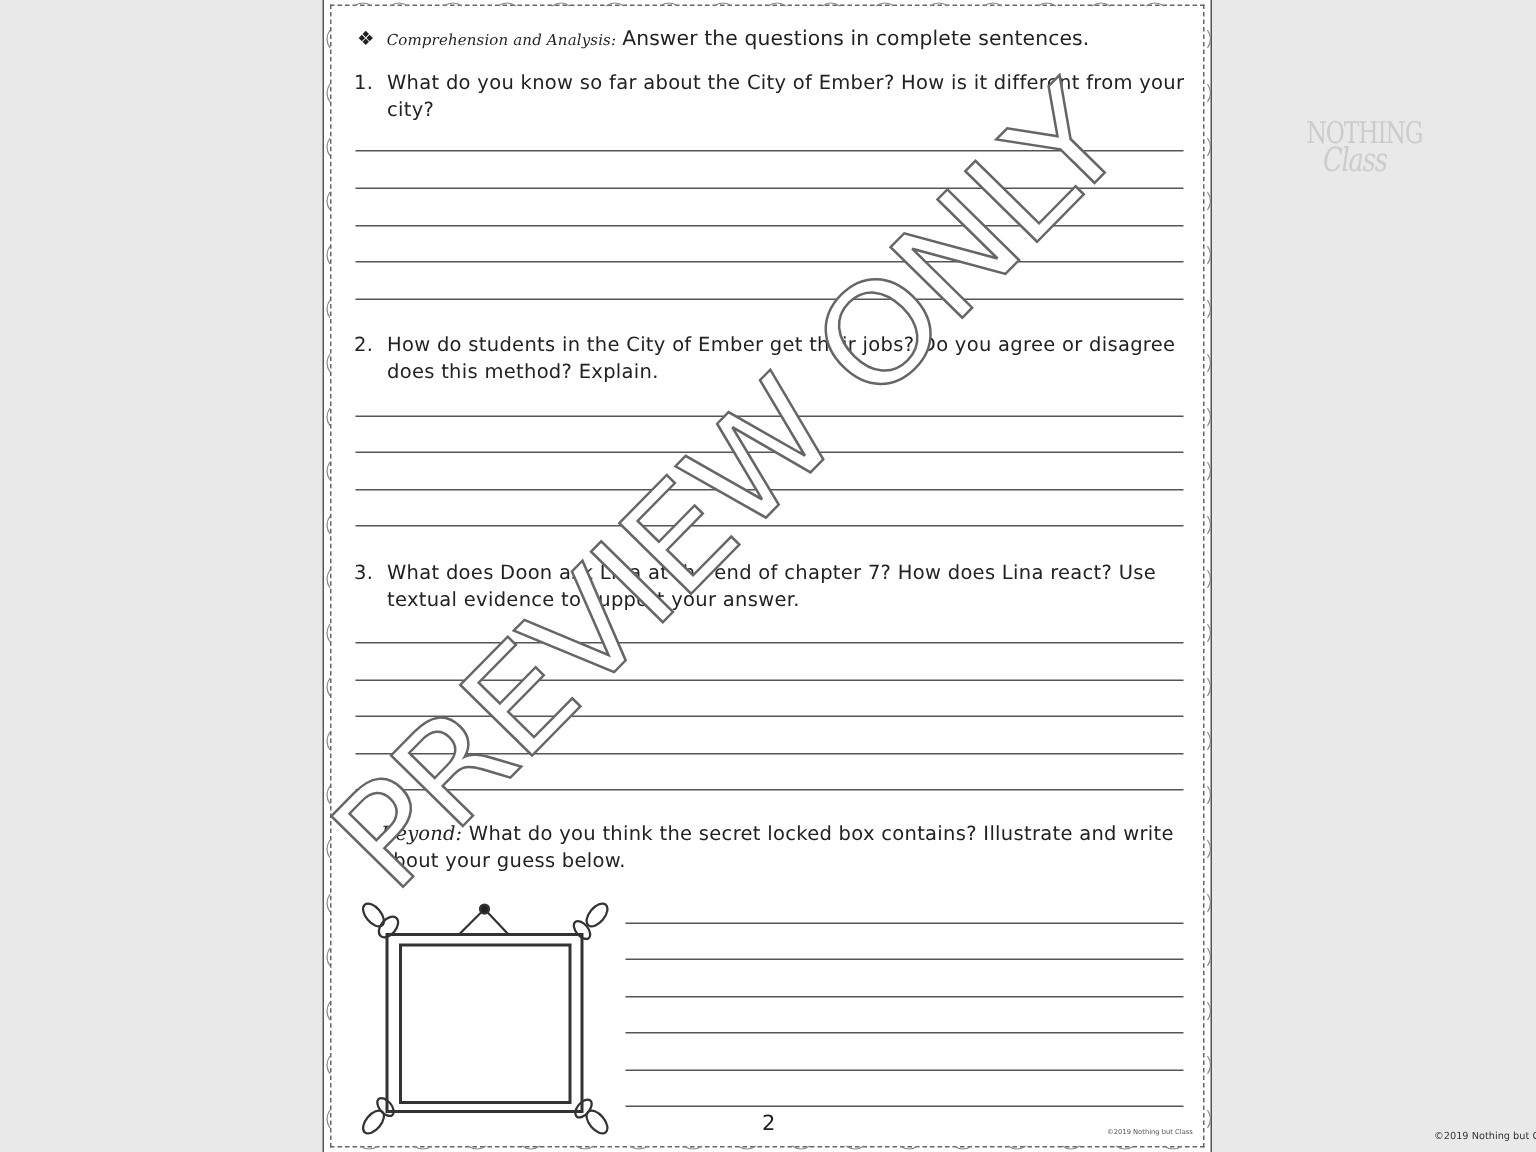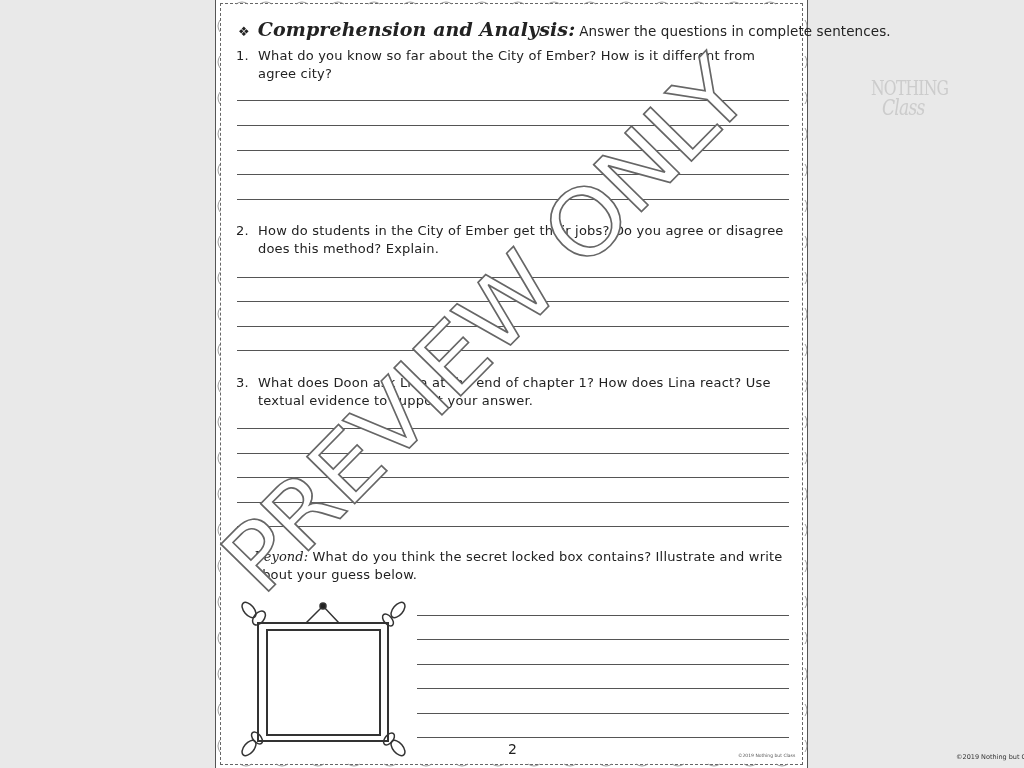--- a/index.html
+++ b/index.html
@@ -14,21 +14,21 @@
   .frame {
     position:absolute; left:4px; top:3px; right:4px; bottom:3px;
     border:1px dashed #666;
   }
   .frame-svg { position:absolute; left:0; top:0; width:593px; height:768px; pointer-events:none; }
   .heading {
     position:absolute; left:22px; top:18px; font-size:13.5px; white-space:nowrap; letter-spacing:0.1px;
   }
   .heading .diamond { font-size:13px; margin-right:8px; }
   .heading .script {
-    font-family:"DejaVu Serif", serif; font-style:italic; font-weight:bold; font-size:19px; margin-right:4px;
+    font-family:"DejaVu Serif", serif; font-style:italic; font-weight:normal; font-size:10px; margin-right:4px;
   }
   .q {
     position:absolute; left:20px; width:555px; font-size:13px; line-height:18px;
     display:flex; letter-spacing:0.2px;
   }
   .q .num { width:22px; flex:none; }
   .q .txt { flex:1; }
   .line { position:absolute; height:0; border-top:1.5px solid #555; }
   .pic-frame { position:absolute; }
   .pagenum { position:absolute; left:292px; top:741px; font-size:14px; }
@@ -64,40 +64,40 @@
     <div>NOTHING</div>
     <div class="l2">Class</div>
   </div>
 
   <div class="heading">
     <span class="diamond">❖</span><span class="script">Comprehension and Analysis:</span><span>Answer the questions in complete sentences.</span>
   </div>
 
   <div class="q" style="top:47px;">
     <span class="num">1.</span>
-    <span class="txt">What do you know so far about the City of Ember? How is it different from agree city?</span>
+    <span class="txt">What do you know so far about the City of Ember? How is it different from your city?</span>
   </div>
   <div class="line" style="left:21px; width:552px; top:100px;"></div>
   <div class="line" style="left:21px; width:552px; top:125px;"></div>
   <div class="line" style="left:21px; width:552px; top:150px;"></div>
   <div class="line" style="left:21px; width:552px; top:174px;"></div>
   <div class="line" style="left:21px; width:552px; top:199px;"></div>
 
   <div class="q" style="top:222px;">
     <span class="num">2.</span>
     <span class="txt">How do students in the City of Ember get their jobs? Do you agree or disagree does this method? Explain.</span>
   </div>
   <div class="line" style="left:21px; width:552px; top:277px;"></div>
   <div class="line" style="left:21px; width:552px; top:301px;"></div>
   <div class="line" style="left:21px; width:552px; top:326px;"></div>
   <div class="line" style="left:21px; width:552px; top:350px;"></div>
 
   <div class="q" style="top:374px;">
     <span class="num">3.</span>
-    <span class="txt">What does Doon ask Lina at the end of chapter 1? How does Lina react? Use textual evidence to support your answer.</span>
+    <span class="txt">What does Doon ask Lina at the end of chapter 7? How does Lina react? Use textual evidence to support your answer.</span>
   </div>
   <div class="line" style="left:21px; width:552px; top:428px;"></div>
   <div class="line" style="left:21px; width:552px; top:453px;"></div>
   <div class="line" style="left:21px; width:552px; top:477px;"></div>
   <div class="line" style="left:21px; width:552px; top:502px;"></div>
   <div class="line" style="left:21px; width:552px; top:526px;"></div>
 
   <div class="q" style="top:548px; left:38px; width:540px;">
     <span class="txt"><span class="heading script" style="position:static; font-family:'DejaVu Serif', serif; font-style:italic; font-weight:normal; font-size:13px;">Beyond:</span> <span>What do you think the secret locked box contains? Illustrate and write about your guess below.</span></span>
   </div>

